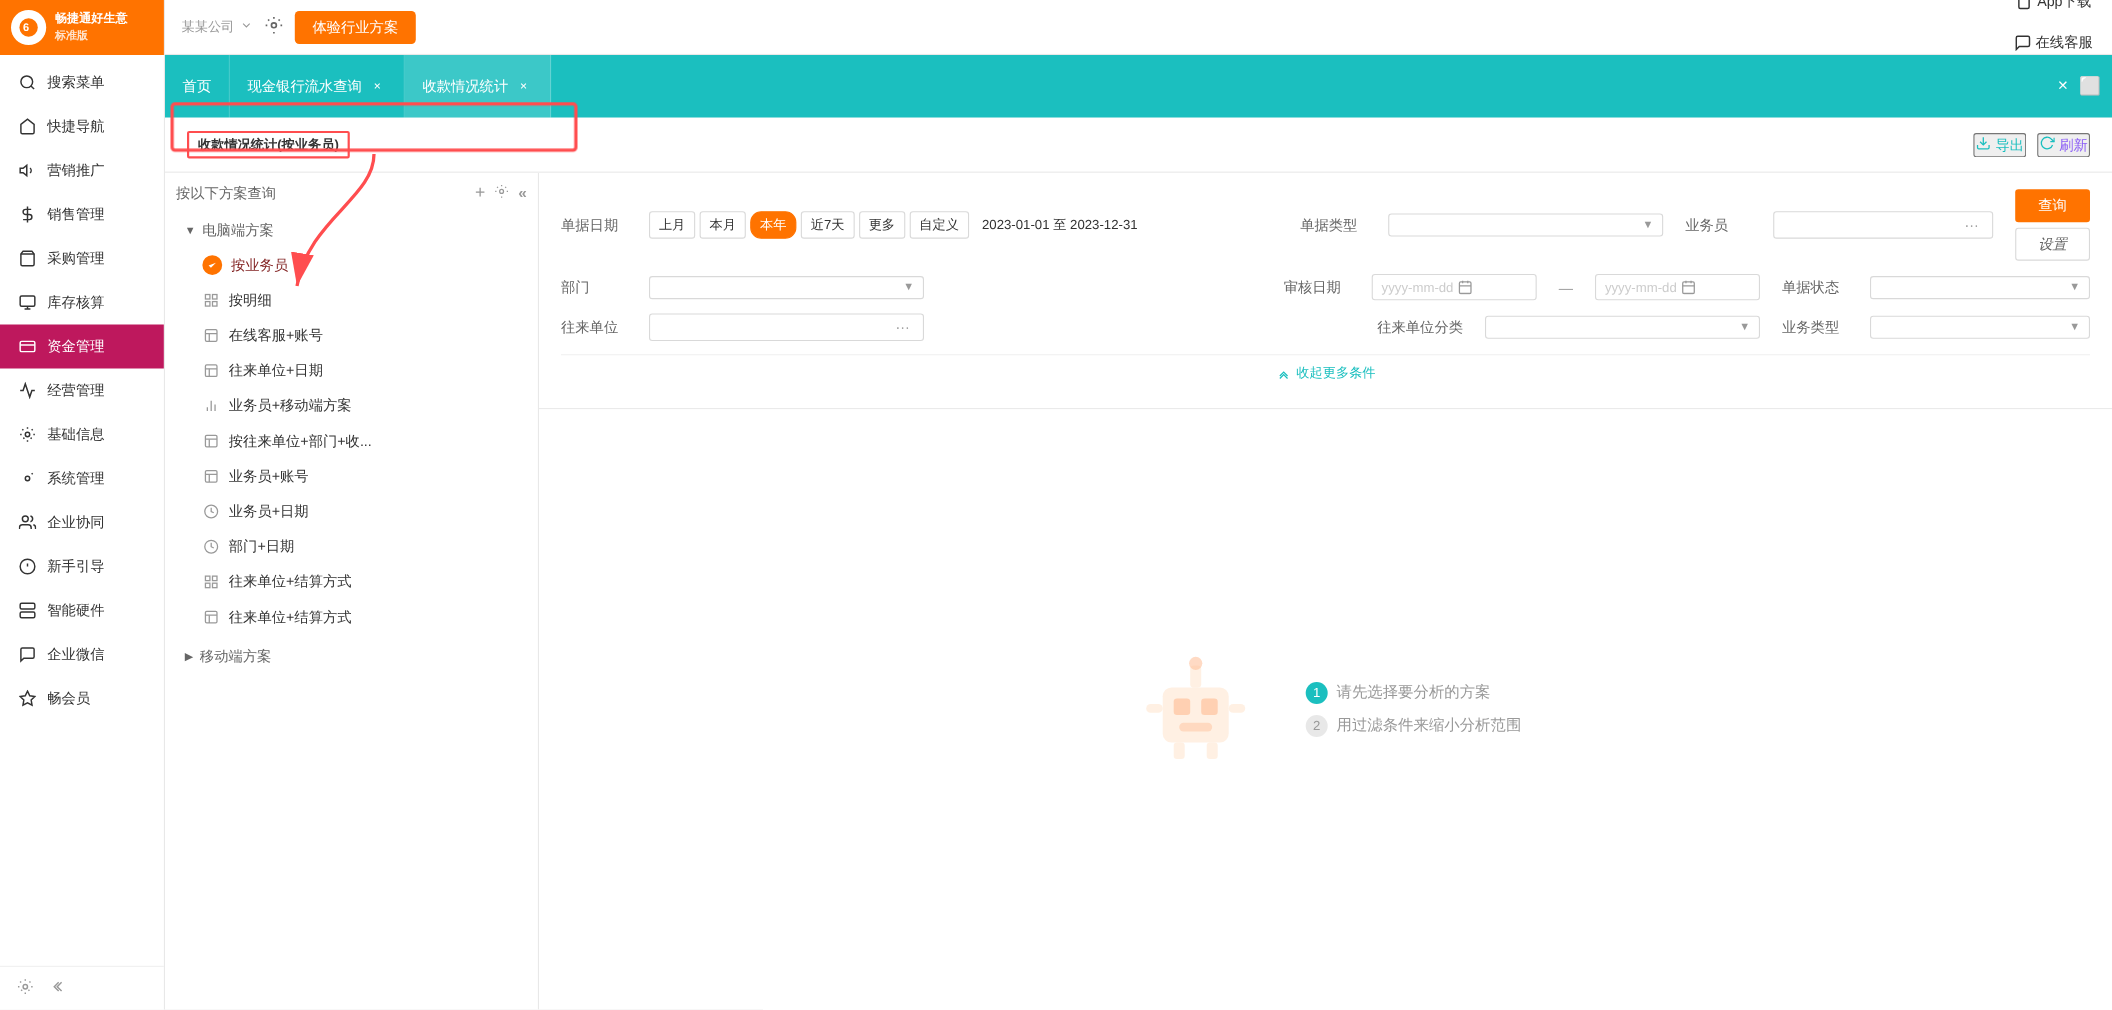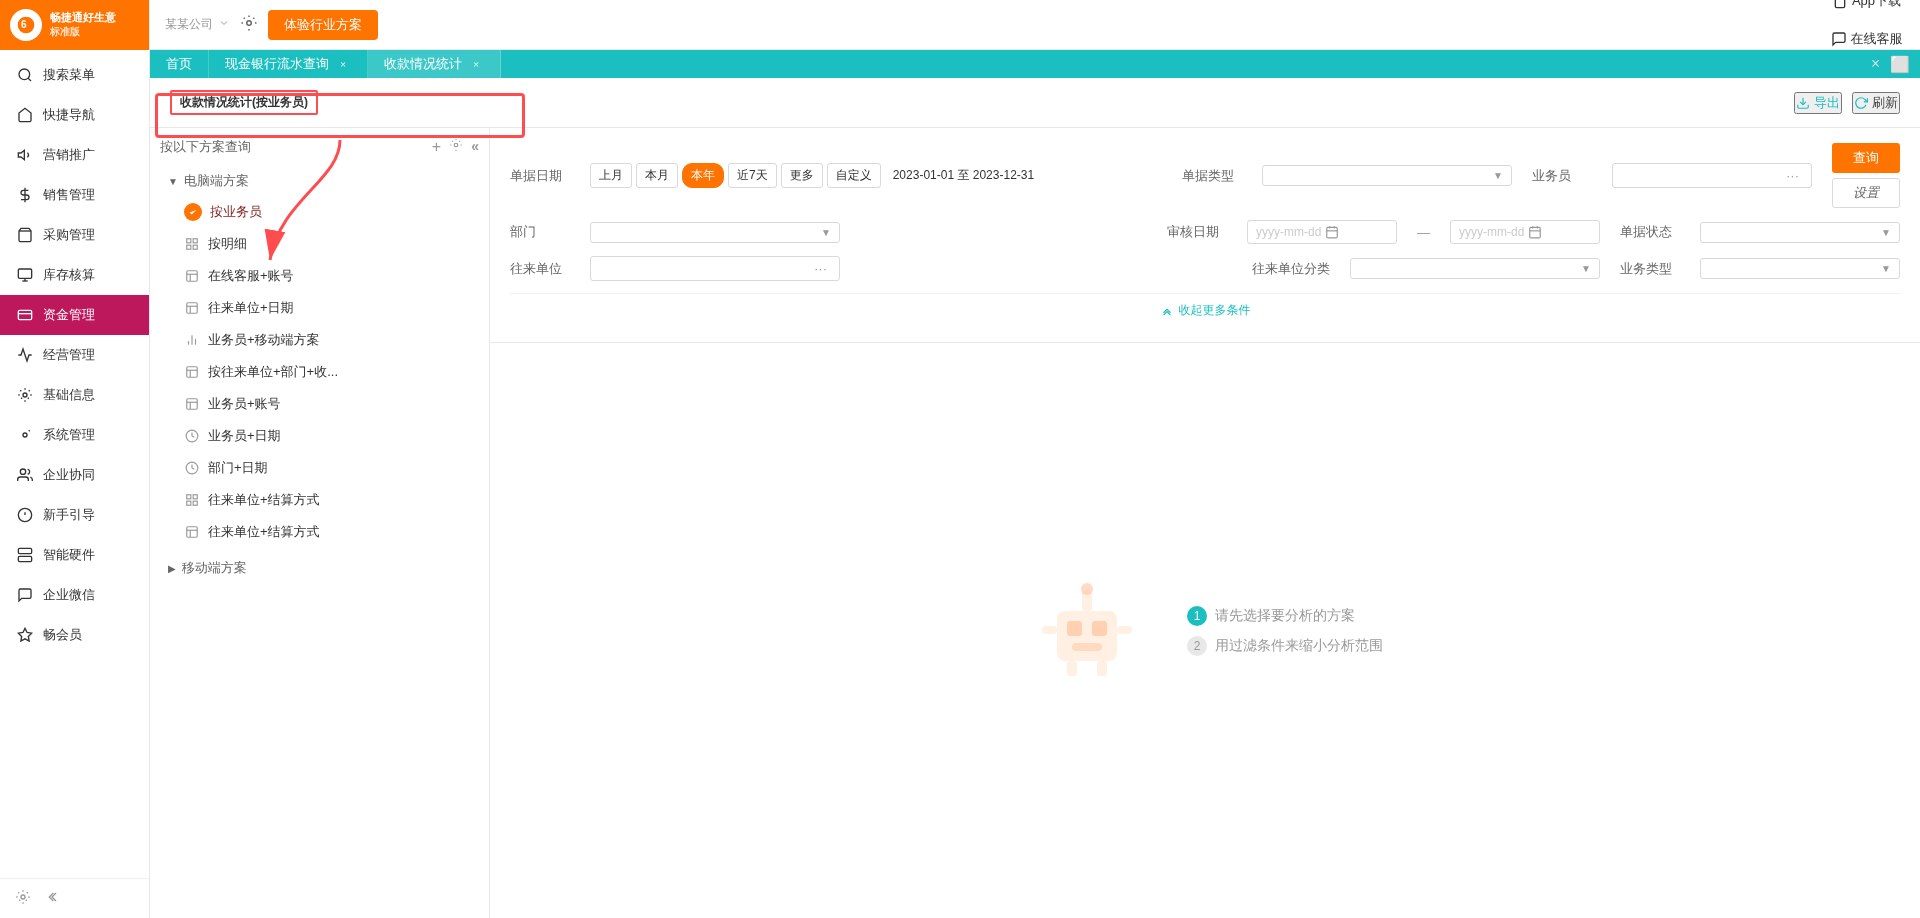--- a/index.html
+++ b/index.html
@@ -23,33 +23,33 @@
     
     .topbar { height: 50px; background: #fff; display: flex; align-items: center; padding: 0 15px; border-bottom: 1px solid #e8e8e8; gap: 10px; }
     .topbar-title { color: #999; font-size: 12px; display: flex; align-items: center; gap: 5px; }
     .topbar-settings { color: #666; cursor: pointer; }
     .topbar-try-btn { background: #ff7300; color: white; border: none; border-radius: 4px; padding: 6px 16px; cursor: pointer; font-size: 13px; }
     .topbar-right { margin-left: auto; display: flex; align-items: center; gap: 20px; color: #333; font-size: 13px; flex-direction: column; }
     .topbar-right .notif { display: flex; align-items: center; gap: 4px; cursor: pointer; }
     .badge-red { background: #ff4d4f; color: white; font-size: 10px; border-radius: 8px; padding: 1px 5px; }
 
     
-    .tabs { height: 28px; background: #1bbfbf; display: flex; align-items: stretch; font-family: Liberation Serif, serif; }
+    .tabs { height: 57px; background: #1bbfbf; display: flex; align-items: stretch; }
     .tab { display: flex; align-items: center; padding: 0 16px; color: white; font-size: 13px; cursor: pointer; gap: 6px; border-right: 1px solid rgba(255,255,255,0.2); }
     .tab.home { background: transparent; }
     .tab.active { background: rgba(255,255,255,0.15); }
     .tab .close-btn { width: 16px; height: 16px; display: flex; align-items: center; justify-content: center; border-radius: 50%; font-size: 11px; }
     .tabs-right { margin-left: auto; display: flex; align-items: center; padding: 0 10px; gap: 10px; color: white; }
 
     
     .page-header { height: 50px; background: #fff; display: flex; align-items: center; padding: 0 20px; border-bottom: 1px solid #e8e8e8; }
     .page-title { font-size: 12px; font-weight: bold; color: #333; border: 2px solid #ff4d4f; padding: 2px 8px; border-radius: 2px; }
     .page-actions { margin-left: auto; display: flex; gap: 10px; }
-    .btn-export { display: flex; align-items: center; gap: 4px; color: #1bbfbf; cursor: pointer; font-size: 13px; }
-    .btn-refresh { display: flex; align-items: center; gap: 4px; color: #404040; cursor: pointer; font-size: 13px; }
+    .btn-export { display: flex; gap: 4px; color: #1bbfbf; cursor: pointer; font-size: 13px; }
+    .btn-refresh { display: flex; align-items: flex-start; gap: 4px; color: #8b5cf6; cursor: pointer; font-size: 13px; }
 
     
     .content { flex: 1; display: flex; overflow: hidden; }
 
     
     .left-panel { width: 340px; background: #fff; border-right: 1px solid #e8e8e8; padding: 10px; overflow-y: auto; flex-shrink: 0; }
     .left-panel-header { display: flex; align-items: center; gap: 8px; margin-bottom: 10px; font-size: 13px; color: #666; }
     .left-panel-header .actions { margin-left: auto; display: flex; gap: 8px; color: #999; }
     .scheme-group { margin-bottom: 5px; }
     .scheme-group-title { display: flex; align-items: center; gap: 6px; padding: 6px 8px; color: #666; font-size: 13px; cursor: pointer; }

